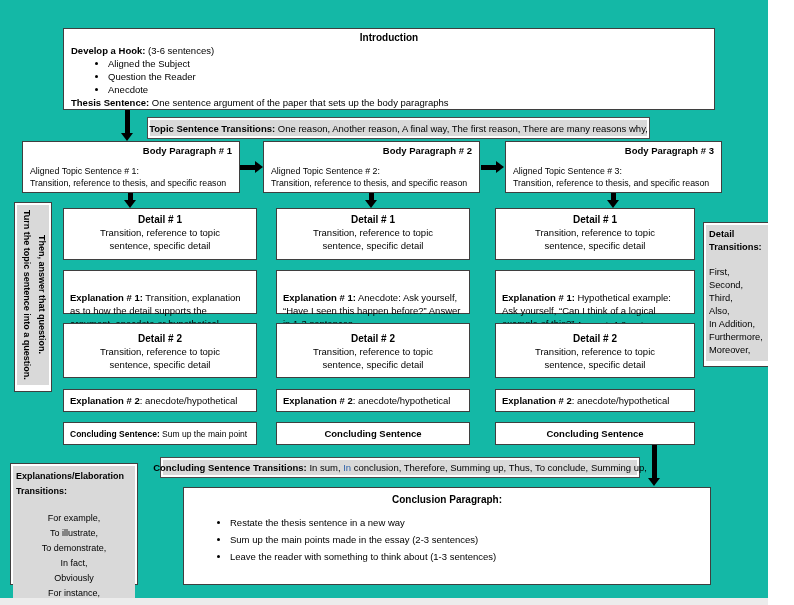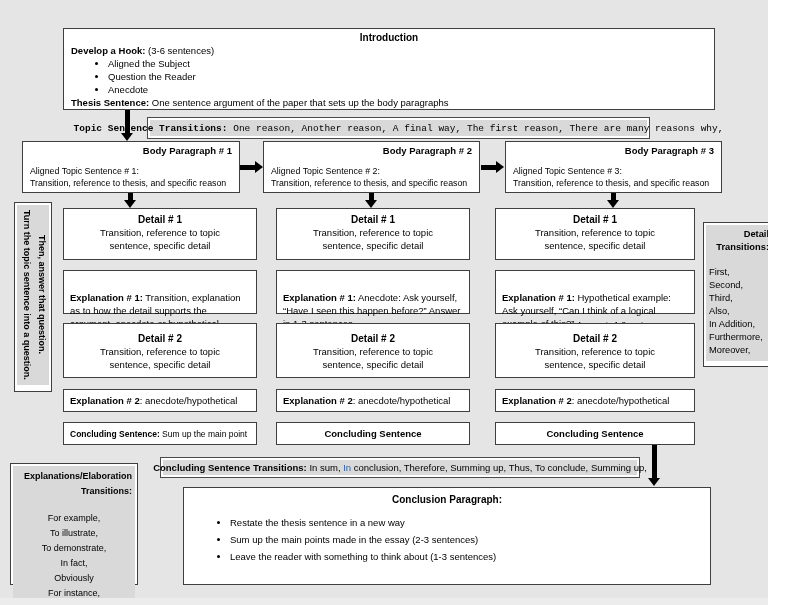--- a/index.html
+++ b/index.html
@@ -1,20 +1,20 @@
 <!DOCTYPE html>
 <html style="--gray_fill: #d9d9d9; --page_edge: #ececec; --ink: #000000; --link_blue: #2b5fa8;"><head>
 <meta charset="utf-8">
 <style>
   :root{
     --gray_fill:#d9d9d9; --page_edge:#ececec; --ink:#000000; --link_blue:#2b5fa8;
   }
   html,body{margin:0;padding:0;}
   body{font-family:"Liberation Sans",sans-serif;color:var(--ink);background:#fff;}
-  #stage{position:relative;width:768px;height:605px;background:#e5e5e5;overflow:hidden;}
+  #stage{position:relative;width:768px;height:605px;background:#14b8a6;overflow:hidden;}
   .abs{position:absolute;box-sizing:border-box;}
   .frame{border:1px solid #3f3f3f;background:#fff;}
   b{font-weight:bold;}
 
   
   .intro-box{padding:2px 7px;font-size:9.5px;line-height:13px;}
   .c-title{text-align:center;font-weight:bold;font-size:10px;line-height:13px;}
   .intro-box ul{margin:0;padding-left:37px;}
   .intro-box li{line-height:13px;}
 
@@ -33,21 +33,21 @@
   .detail-body{font-size:9.5px;line-height:13px;padding:0 20px;}
   .expl-box{font-size:9.5px;line-height:12.8px;padding:21px 6px;}
   .expl-small{font-size:8px;}
   .expl2-box{font-size:9.5px;display:flex;align-items:center;padding:0 6px;white-space:nowrap;overflow:hidden;}
   .concl-left{font-size:8.5px;display:flex;align-items:center;padding:0 6px;white-space:nowrap;overflow:hidden;}
   .concl-center{font-weight:bold;font-size:9.5px;display:flex;align-items:center;justify-content:center;}
 
   
   .side-box{border:1px solid #3f3f3f;background:#fff;padding:2px;}
   .side-inner{background:var(--gray_fill);padding:3px 3px 4px 3px;font-size:9.3px;line-height:13px;}
-  .side-title{font-weight:bold;text-align:right;margin-bottom:12px;}
+  .side-title{font-weight:bold;text-align:left;margin-bottom:12px;}
   .side-items-center{text-align:center;}
 
   
   .left-note-inner{background:var(--gray_fill);height:calc(100% - 4px);writing-mode:vertical-lr;font-weight:bold;font-size:9px;line-height:15px;text-align:center;padding-left:2px;}
 
   
   .conclusion-box{padding-top:5px;font-size:9.5px;}
   .conclusion-box ul{margin:8px 0 0 0;padding-left:46px;}
   .conclusion-box li{line-height:17px;}
 
@@ -71,21 +71,21 @@
     <ul>
       <li>Aligned the Subject</li>
       <li>Question the Reader</li>
       <li>Anecdote</li>
     </ul>
     <div><b>Thesis Sentence:</b> <span>One sentence argument of the paper that sets up the body paragraphs</span></div>
   </div>
 
   <div class="varrow" style="left:125px;top:110px;height:24px;"></div>
 
-  <div class="abs graybar" style="left:147px;top:117px;width:503px;height:22px;font-family:Liberation Mono, monospace;">
+  <div class="abs graybar" style="left:147px;top:117px;width:503px;height:22px;">
     <div class="graybar-inner"><b>Topic Sentence Transitions:</b>&nbsp;<span>One reason, Another reason, A final way, The first reason, There are many reasons why,</span></div>
   </div>
 
   <div class="abs frame body-box" style="left:22px;top:141px;width:218px;height:52px;">
     <div class="body-header">Body Paragraph # 1</div>
     <div class="body-line">Aligned Topic Sentence # 1:</div>
     <div class="body-line">Transition, reference to thesis, and specific reason</div>
   </div>
   <div class="harrow" style="left:240px;top:165px;width:16px;"></div>
   <div class="abs frame body-box" style="left:263px;top:141px;width:217px;height:52px;">

